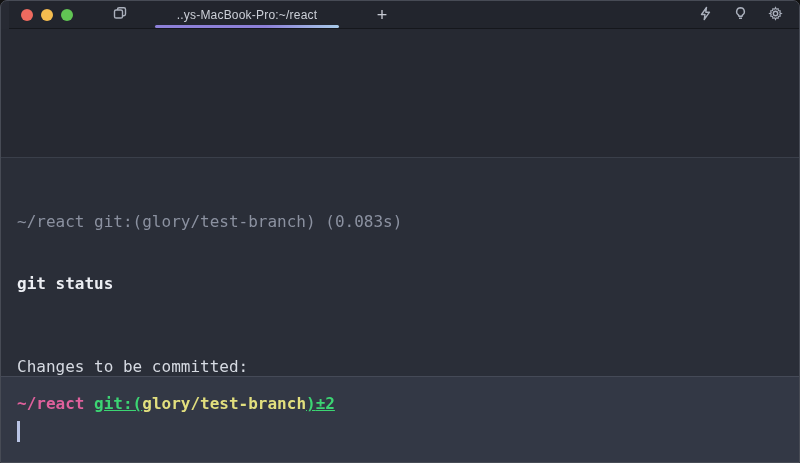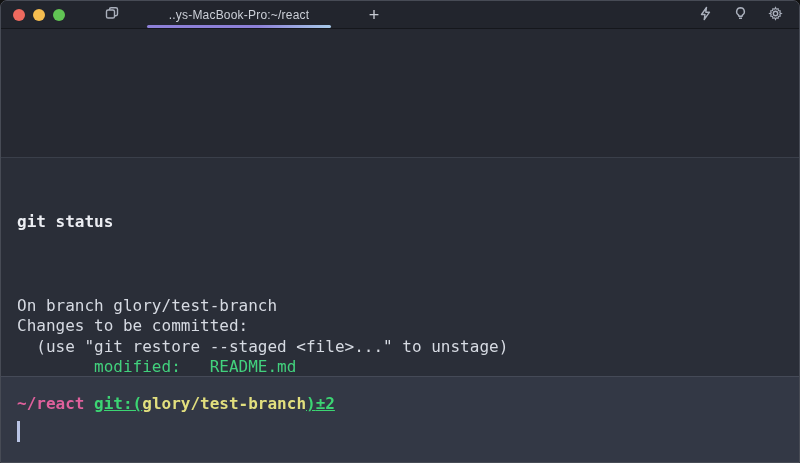--- a/index.html
+++ b/index.html
@@ -4,21 +4,21 @@
 <style>
   html,body { margin:0; padding:0; background:#111; }
   .window {
     position:relative; width:800px; height:463px; overflow:hidden;
     background:#272a33; border:1px solid #474b55; box-sizing:border-box;
     border-radius:7px 7px 0 0;
     font-family:"Liberation Sans", sans-serif;
   }
   
   .titlebar {
-    position:absolute; top:0; left:0; right:0; height:28px;
+    position:absolute; top:0; left:8px; right:0; height:28px;
     background:#22252d; display:flex; align-items:center;
     border-bottom:1px solid #15171c; box-sizing:border-box;gap:19px;
   }
   .lights { display:flex; gap:8px; margin-left:12px; }
   .light { width:12px; height:12px; border-radius:50%; }
   .light.red    { background:var(--tl-red); }
   .light.yellow { background:var(--tl-yellow); }
   .light.green  { background:var(--tl-green); }
   .tb-iconbtn { background:none; border:none; padding:0; margin:0; cursor:pointer;
     display:flex; align-items:center; justify-content:center; width:24px; height:24px; }
@@ -112,22 +112,23 @@
             <path d="M7.5 1.6 l.8 1.6 1.8-.5.3 1.9 1.9.3-.5 1.8 1.6.8-1.6.8.5 1.8-1.9.3-.3 1.9-1.8-.5-.8 1.6-.8-1.6-1.8.5-.3-1.9-1.9-.3.5-1.8-1.6-.8 1.6-.8-.5-1.8 1.9-.3.3-1.9 1.8.5 Z" stroke-width="1.1"></path>
           </svg>
         </span>
       </button>
     </div>
   </div>
 
   <div class="term">
 
     <div class="block-done mono">
+      <div class="ctx-line">~/react git:(glory/test-branch) (0.083s)</div>
       <div class="cmd-line">git status</div>
-      <div class="output"><div class="line default">On branch glory/test-branch</div><div class="line default">Changes to be committed:</div><div class="line default">  (use "git restore --staged &lt;file&gt;..." to unstage)</div><div class="line green">        modified:   README.md</div><div class="line green">        modified:   scripts/flow/createFlowConfigs.js</div></div>
+      <div class="output"><div class="line default">Changes to be committed:</div><div class="line default">  (use "git restore --staged &lt;file&gt;..." to unstage)</div><div class="line green">        modified:   README.md</div><div class="line green">        modified:   scripts/flow/createFlowConfigs.js</div></div>
     </div>
 
     <div class="block-active">
       <div class="prompt-line mono"><span class="seg pink">~/react</span><span class="seg default"> </span><span class="seg green">git:(</span><span class="seg yellow">glory/test-branch</span><span class="seg green">)</span><span class="seg green">±2</span></div>
       <div class="cursor-row">
         <div class="cursor"></div>
       </div>
     </div>
 
   </div>

